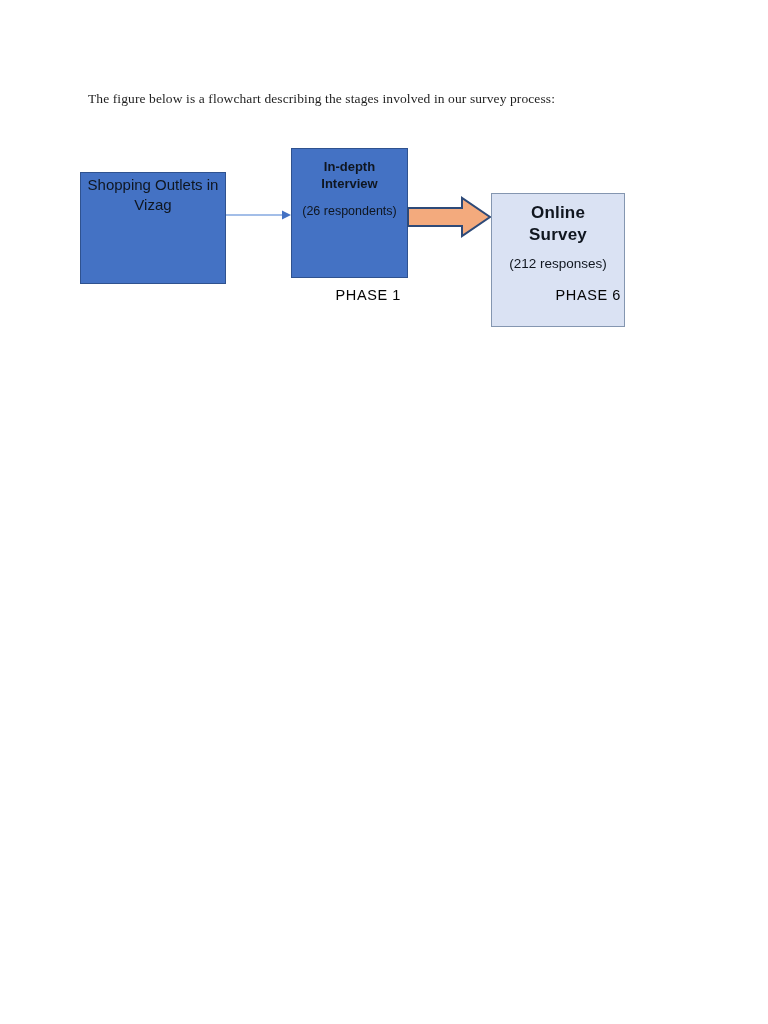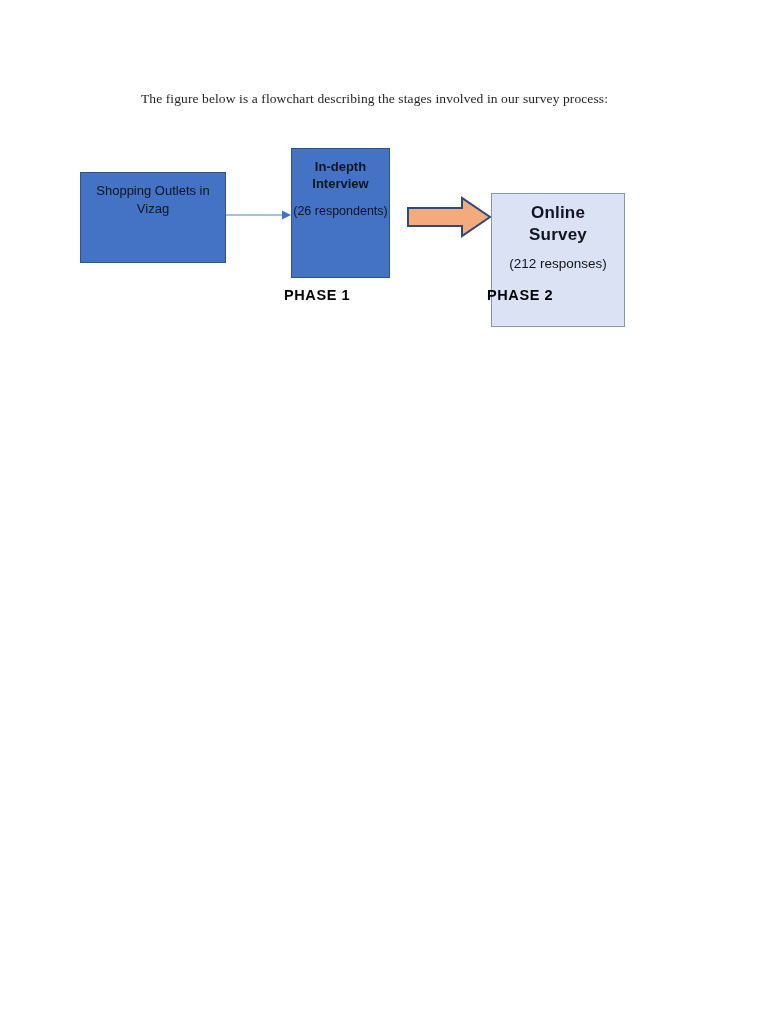--- a/index.html
+++ b/index.html
@@ -13,36 +13,35 @@
   }
   .intro {
     position: absolute;
     left: 88px;
     top: 91px;
     width: 520px;
     font-family: "Liberation Serif", serif;
     font-size: 13.5px;
     color: #1f1f1f;
     letter-spacing: 0.1px;
-    text-align: right;
   }
   .fc-box {
     position: absolute;
     box-sizing: border-box;
     text-align: center;
   }
   .box-source {
-    left: 80px; top: 172px; width: 146px; height: 91px;
+    left: 80px; top: 172px; width: 146px; height: 112px;
     border: 1.6px solid;
-    padding-top: 9px;
-    font-size: 13px;
+    padding-top: 2px;
+    font-size: 15px;
     line-height: 1.35;
   }
   .box-phase1 {
-    left: 291px; top: 148px; width: 99px; height: 130px;
+    left: 291px; top: 148px; width: 117px; height: 130px;
     border: 1.6px solid;
     padding-top: 10px;
   }
   .box-phase2 {
     left: 491px; top: 145px; width: 134px; height: 134px;
     border: 1.8px solid;
     padding-top: 8px;
   }
   .box-title-sm {
     font-weight: bold;
@@ -78,23 +77,23 @@
   }
   .block-arrow-svg {
     position: absolute;
     left: 407px; top: 196px;
     width: 85px; height: 42px;
   }
   .phase-label {
     position: absolute;
     top: 287px;
     font-size: 14.5px;
-    font-weight: bold;
+    font-weight: normal;
     color: #050505;
-    text-align: left;
+    text-align: right;
     letter-spacing: 0.6px;
   }
   .phase-label-1 { left: 284px; width: 117px; }
   .phase-label-2 { left: 487px; width: 134px; }
 </style>
 </head>
 <body>
 
 <div class="page">
 
@@ -119,16 +118,16 @@
     <svg class="block-arrow-svg" viewBox="0 0 85 42">
       <polygon points="1,12 55,12 55,2 83,21 55,40 55,30 1,30" stroke-width="2" stroke-linejoin="miter" style="fill: rgb(243, 170, 125); stroke: rgb(46, 74, 120);"></polygon>
     </svg>
 
     <div class="fc-box box-phase2" style="background-color: rgb(218, 226, 243); border-color: rgb(132, 150, 176); color: rgb(16, 22, 31); margin-top: 48px;">
       <div class="box-title-lg">Online Survey</div>
       <div class="box-sub-lg">(212 responses)</div>
     </div>
 
     <div class="phase-label phase-label-1">PHASE 1</div>
-    <div class="phase-label phase-label-2">PHASE 2</div>
+    <div class="phase-label phase-label-2">PHASE 6</div>
 
   </div>
 </div>
 
 </body></html>

